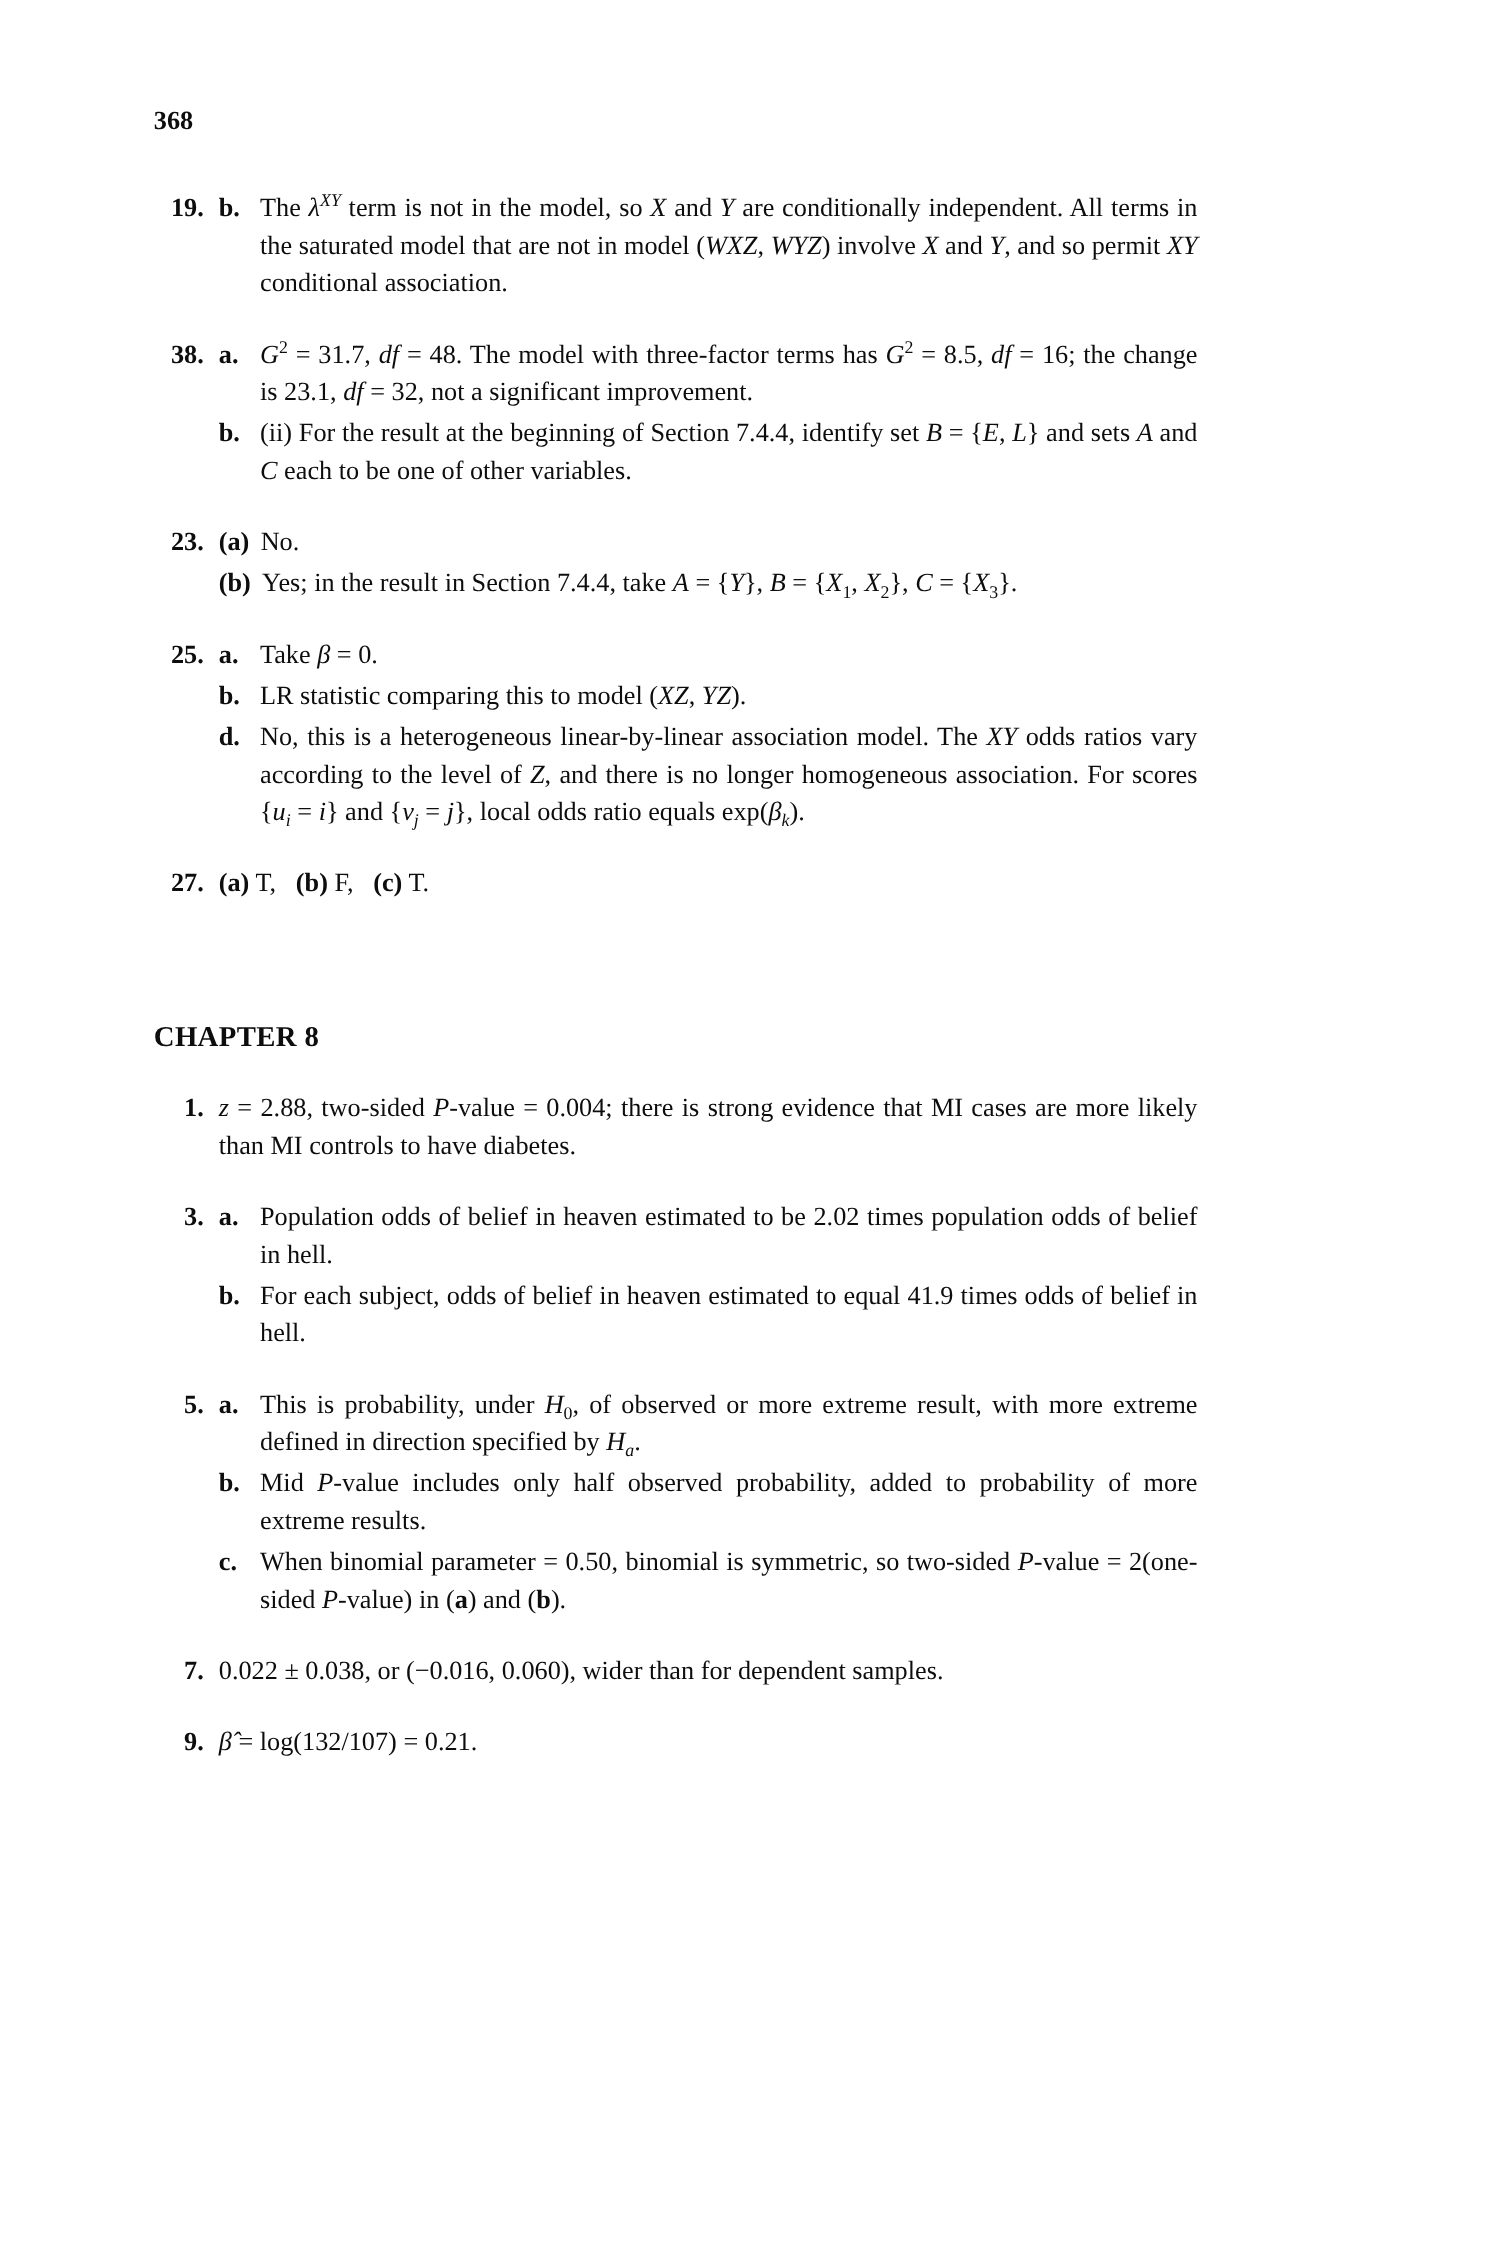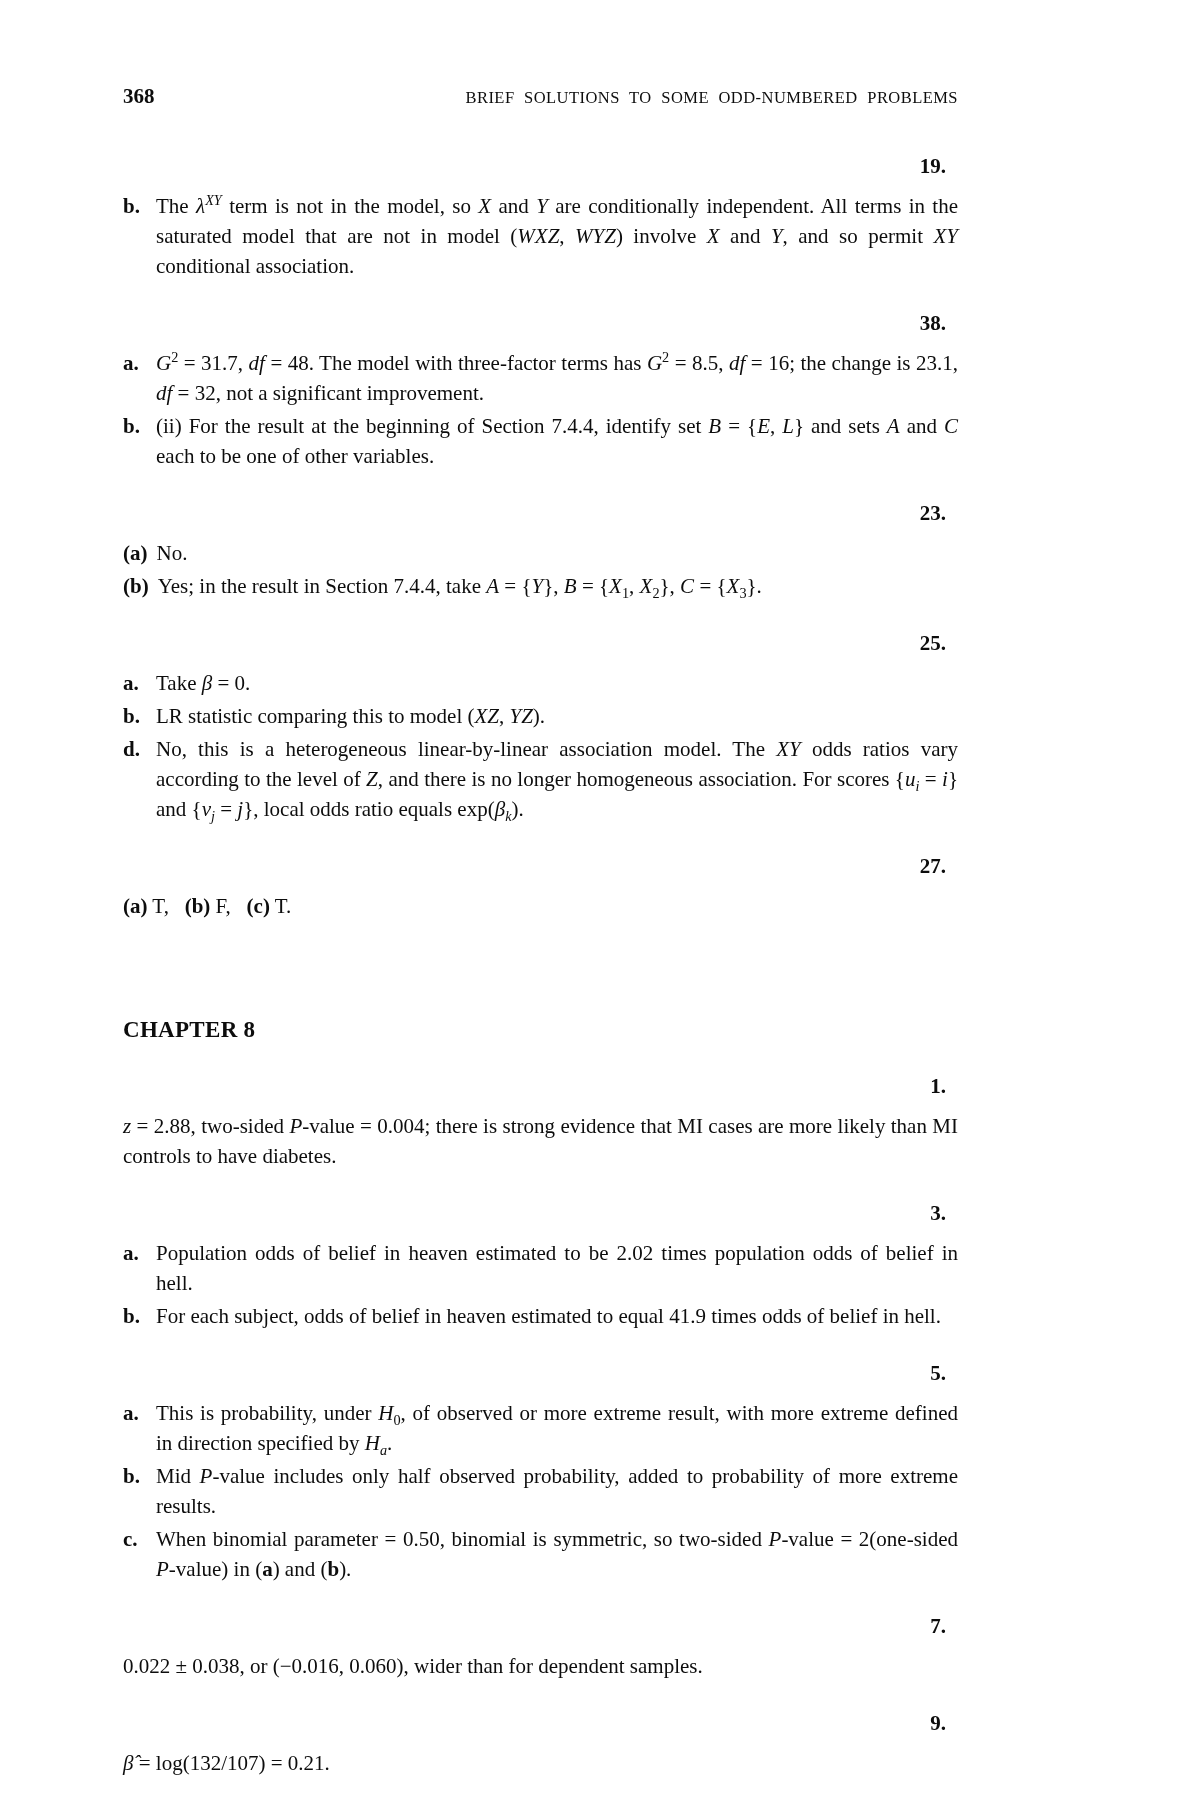--- a/index.html
+++ b/index.html
@@ -21,21 +21,20 @@
     margin-bottom:42px;
   }
   .page-number { font-weight:bold; font-size:21px; }
   .running-head { font-size:16.5px; letter-spacing:0.45px; word-spacing:5px; }
 
   .item {
     display:flex;
     margin-top:27px;
     font-size:21px;
     line-height:30px;
-    flex-direction:column;
   }
   .section .item:first-child { margin-top:0; }
   .item .num {
     flex:0 0 40px;
     text-align:right;
     font-weight:bold;
     margin-right:12px;
   }
   .parts { flex:1; min-width:0; }
   .part { display:flex; }
@@ -60,21 +59,20 @@
     margin:96px 0 0 0;
   }
   #ch8-items .item:first-child { margin-top:28px; }
 </style>
 </head>
 <body>
 
 <div class="page">
   <header class="running-header">
     <span class="page-number">368</span>
-    <span class="running-head">BRIEF SOLUTIONS TO SOME ODD-NUMBERED PROBLEMS</span>
   </header>
 
   <main>
     <section class="section" id="ch7-items">
   <div class="item">
     <span class="num">19.</span>
     <div class="parts">
   <div class="part">
     <span class="plabel">b.</span>
     <p class="ptext">The <i>λ<sup>XY</sup></i> term is not in the model, so <i>X</i> and <i>Y</i> are conditionally independent. All terms in the saturated model that are not in model (<i>WXZ</i>, <i>WYZ</i>) involve <i>X</i> and <i>Y</i>, and so permit <i>XY</i> conditional association.</p>

